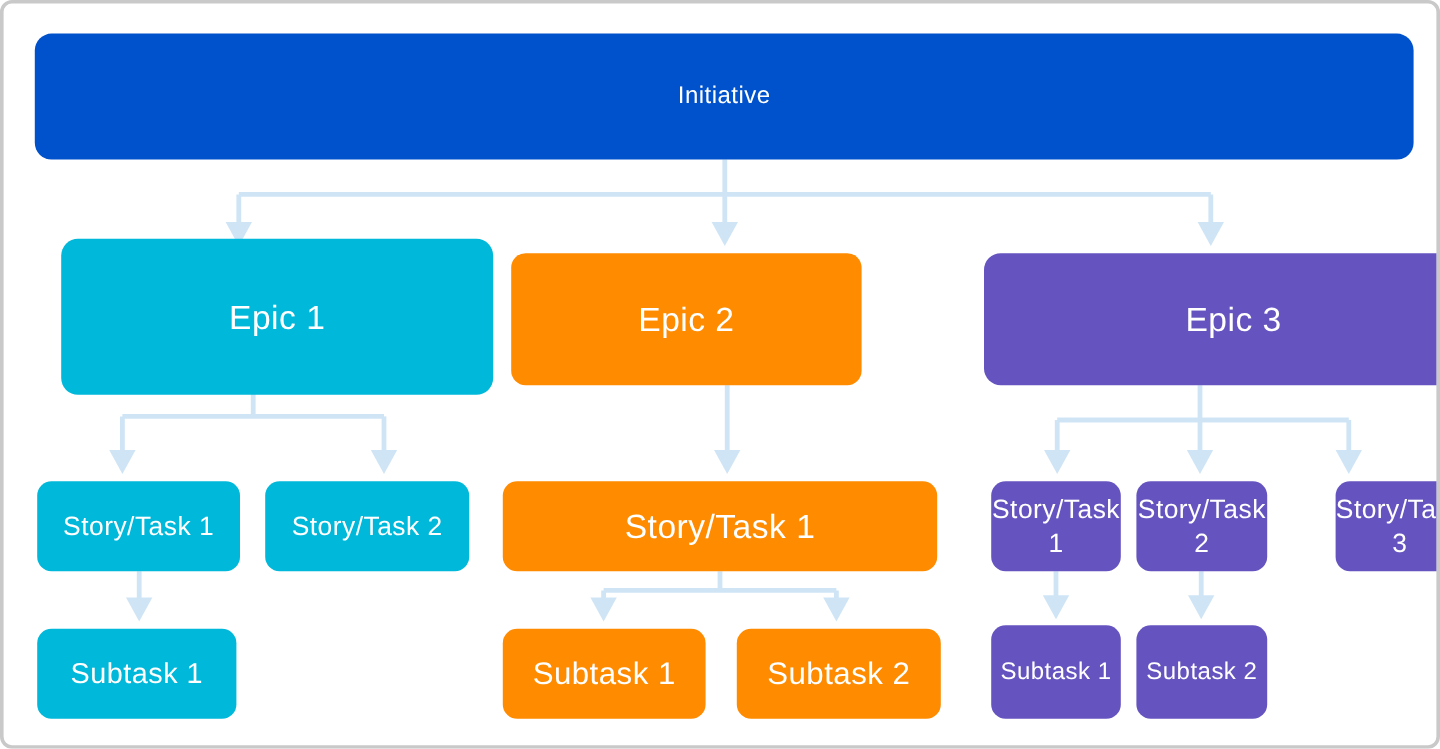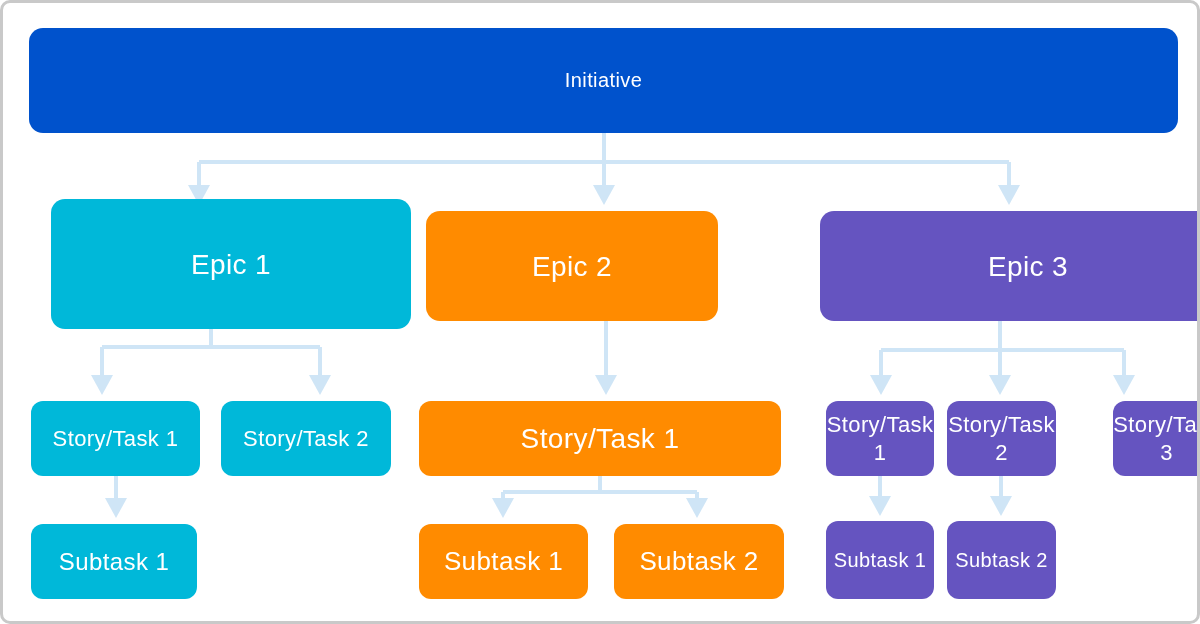--- a/index.html
+++ b/index.html
@@ -98,21 +98,21 @@
 
     <path class="cline" d="M877 473 V 495"></path>
     <polygon class="chead" points="866,493 888,493 877,513"></polygon>
     <path class="cline" d="M998 473 V 495"></path>
     <polygon class="chead" points="987,493 1009,493 998,513"></polygon>
   </svg>
 
   <div class="node c-initiative lvl-root" style="left:26px; top:25px; width:1149px; height:105px;">Initiative</div>
 
   <div class="node c-cyan lvl-epic" style="left:28px; top:196px; width:360px; height:130px;margin-left:20px;">Epic 1</div>
-  <div class="node c-orange lvl-epic" style="left:423px; top:208px; width:292px; height:110px;">Epic 2</div>
+  <div class="node c-orange lvl-epic" style="left:423px; top:208px; width:292px; height:110px;border-radius:12px;">Epic 2</div>
   <div class="node c-purple lvl-epic" style="left:817px; top:208px; width:416px; height:110px;">Epic 3</div>
 
   <div class="node c-cyan lvl-story" style="left:28px; top:398px; width:169px; height:75px;">Story/Task 1</div>
   <div class="node c-cyan lvl-story" style="left:218px; top:398px; width:170px; height:75px;">Story/Task 2</div>
 
   <div class="node c-cyan lvl-sub" style="left:28px; top:521px; width:166px; height:75px;">Subtask 1</div>
 
   <div class="node c-orange lvl-story-wide" style="left:416px; top:398px; width:362px; height:75px;">Story/Task 1</div>
 
   <div class="node c-orange lvl-sub-orange" style="left:416px; top:521px; width:169px; height:75px;">Subtask 1</div>

